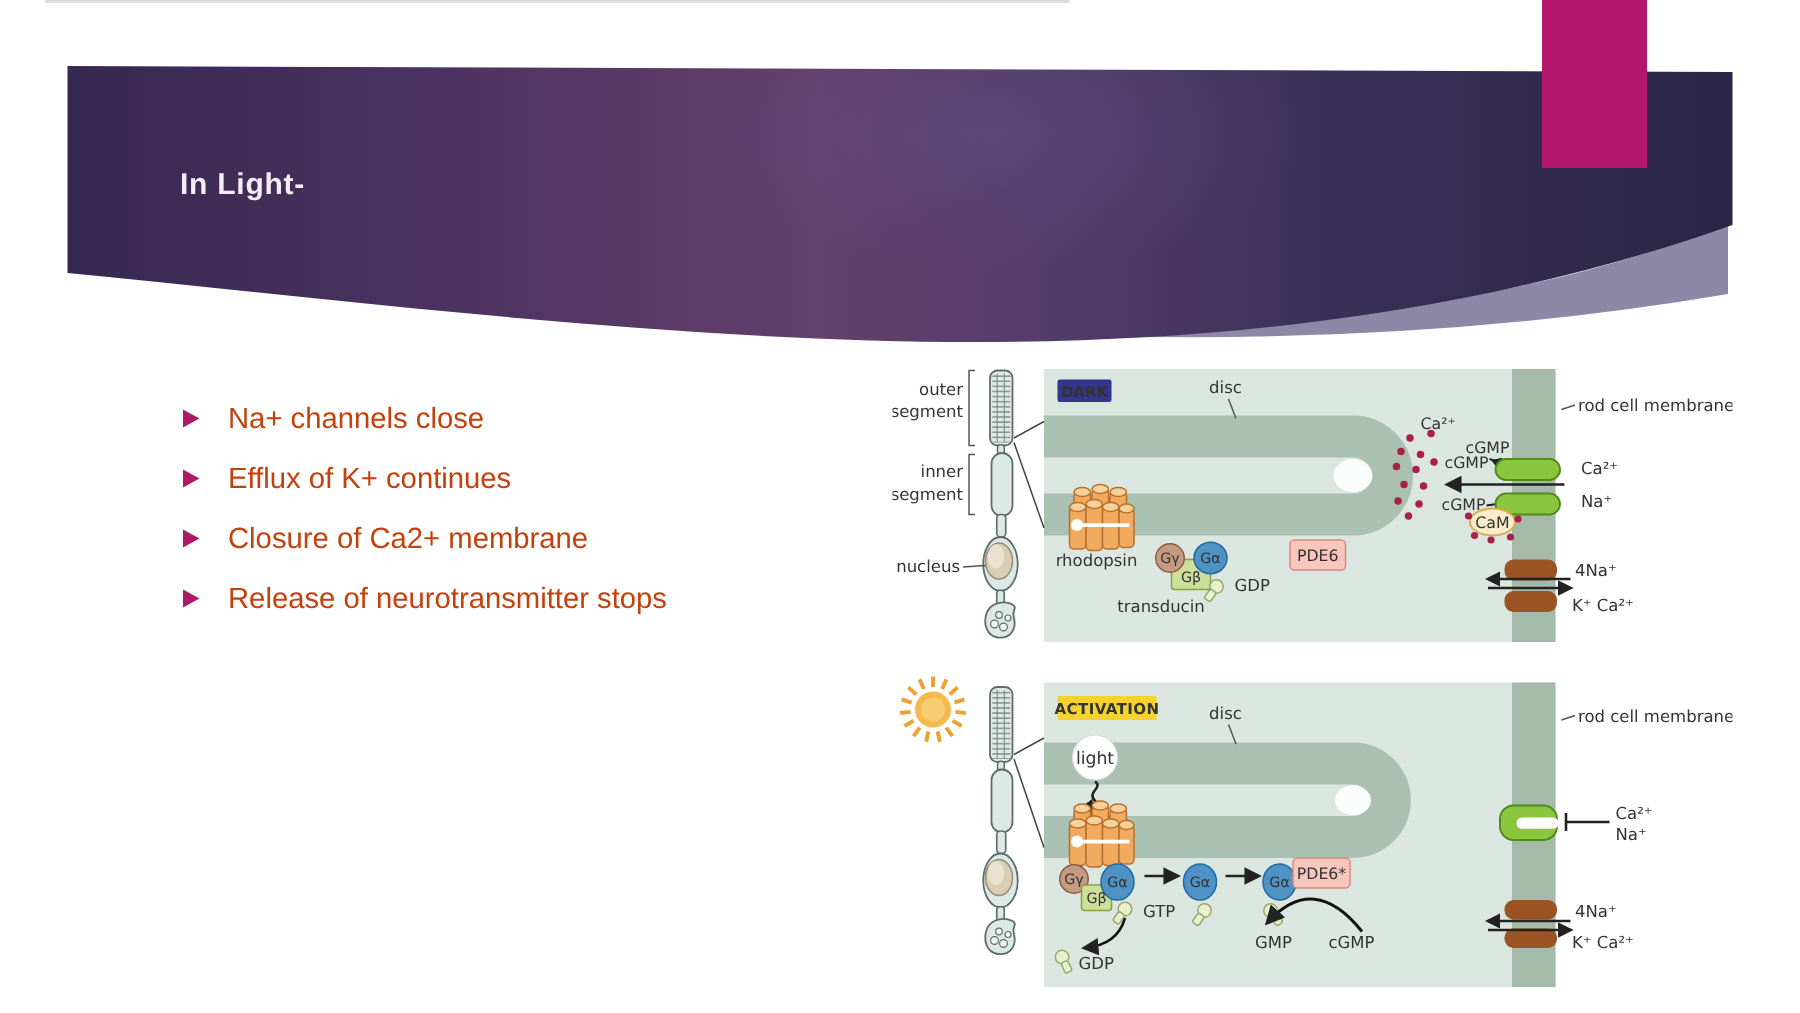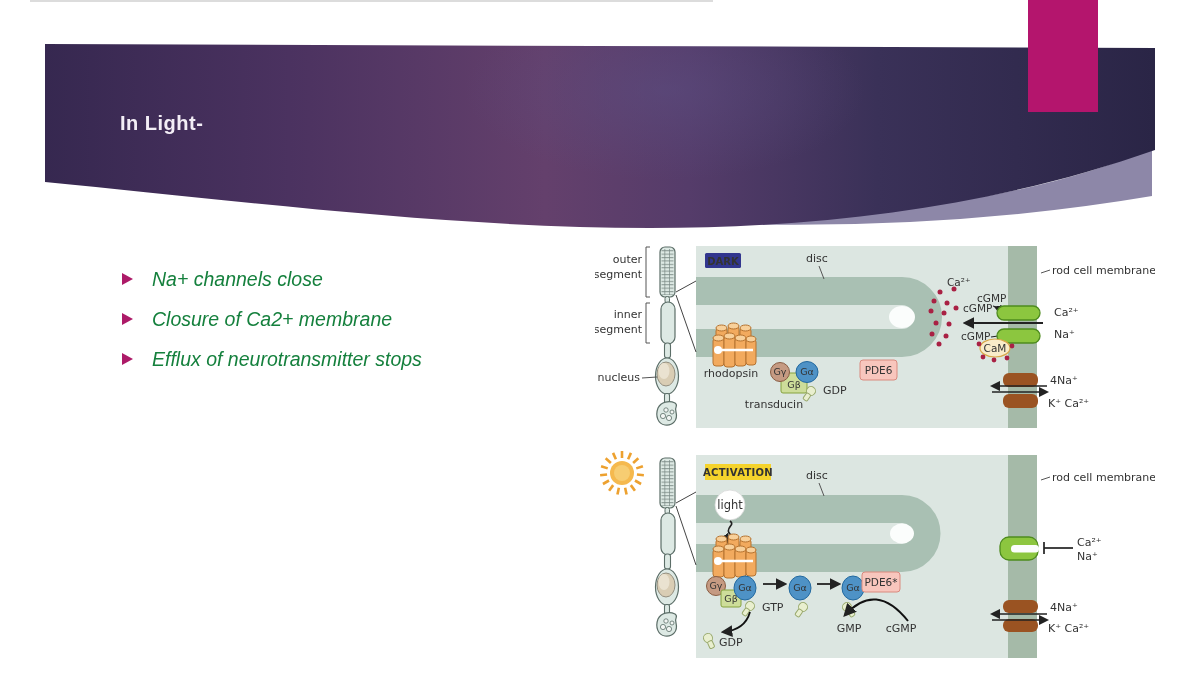--- a/index.html
+++ b/index.html
@@ -4,21 +4,21 @@
 <style>
   html,body{margin:0;padding:0;background:#ffffff;}
   .slide{position:relative;width:1200px;height:675px;background:#ffffff;overflow:hidden;
          font-family:"Liberation Sans",sans-serif;}
   .top-hairline{position:absolute;left:30px;top:0;width:683px;height:2px;background:#dcdcdc;}
   .header-svg{position:absolute;left:0;top:0;}
   .accent-bar{position:absolute;left:1028px;top:0;width:70px;height:112px;background:#b4156d;}
   .slide-title{position:absolute;left:120px;top:112px;color:#f3eef6;font-size:20px;font-weight:bold;
                letter-spacing:0.5px;}
   .bullets{position:absolute;left:122px;top:259px;margin:0;padding:0;list-style:none;}
-  .bullets li{display:flex;align-items:center;height:40px;color:#15803d;font-size:19.5px;font-style:italic;}
+  .bullets li{display:flex;align-items:center;height:40px;color:#c2410c;font-size:19.5px;}
   .tri{width:0;height:0;border-top:6.5px solid transparent;border-bottom:6.5px solid transparent;
        border-left:11px solid #ad1a68;margin-right:19px;flex:0 0 auto;}
   .diagram-svg{position:absolute;left:595px;top:240px;}
   svg text{font-family:"DejaVu Sans","Liberation Sans",sans-serif;fill:#333333;}
   .lbl{font-size:11px;}
   .lbl-s{font-size:10.5px;}
   .gtxt{font-size:9.5px;}
 </style>
 </head>
 <body>
@@ -53,25 +53,29 @@
   <div class="accent-bar"></div>
   <div class="slide-title">In Light-</div>
 
   <ul class="bullets">
     <li>
         <span class="tri"></span>
         <span>Na+ channels close</span>
       </li>
     <li>
         <span class="tri"></span>
+        <span>Efflux of K+ continues</span>
+      </li>
+    <li>
+        <span class="tri"></span>
         <span>Closure of Ca2+ membrane</span>
       </li>
     <li>
         <span class="tri"></span>
-        <span>Efflux of neurotransmitter stops</span>
+        <span>Release of neurotransmitter stops</span>
       </li>
   </ul>
 
   <svg class="diagram-svg" width="560" height="435" viewBox="0 0 560 435">
     <defs>
       <marker id="ah" viewBox="0 0 10 10" refX="8" refY="5" markerWidth="6.5" markerHeight="6.5" orient="auto-start-reverse">
         <path d="M0,0 L10,5 L0,10 Z" fill="#222"></path>
       </marker>
       <pattern id="hatchp" width="4.5" height="3.4" patternUnits="userSpaceOnUse">
         <path d="M0 0.6 H5" stroke="#7a8a85" stroke-width="0.9"></path>

